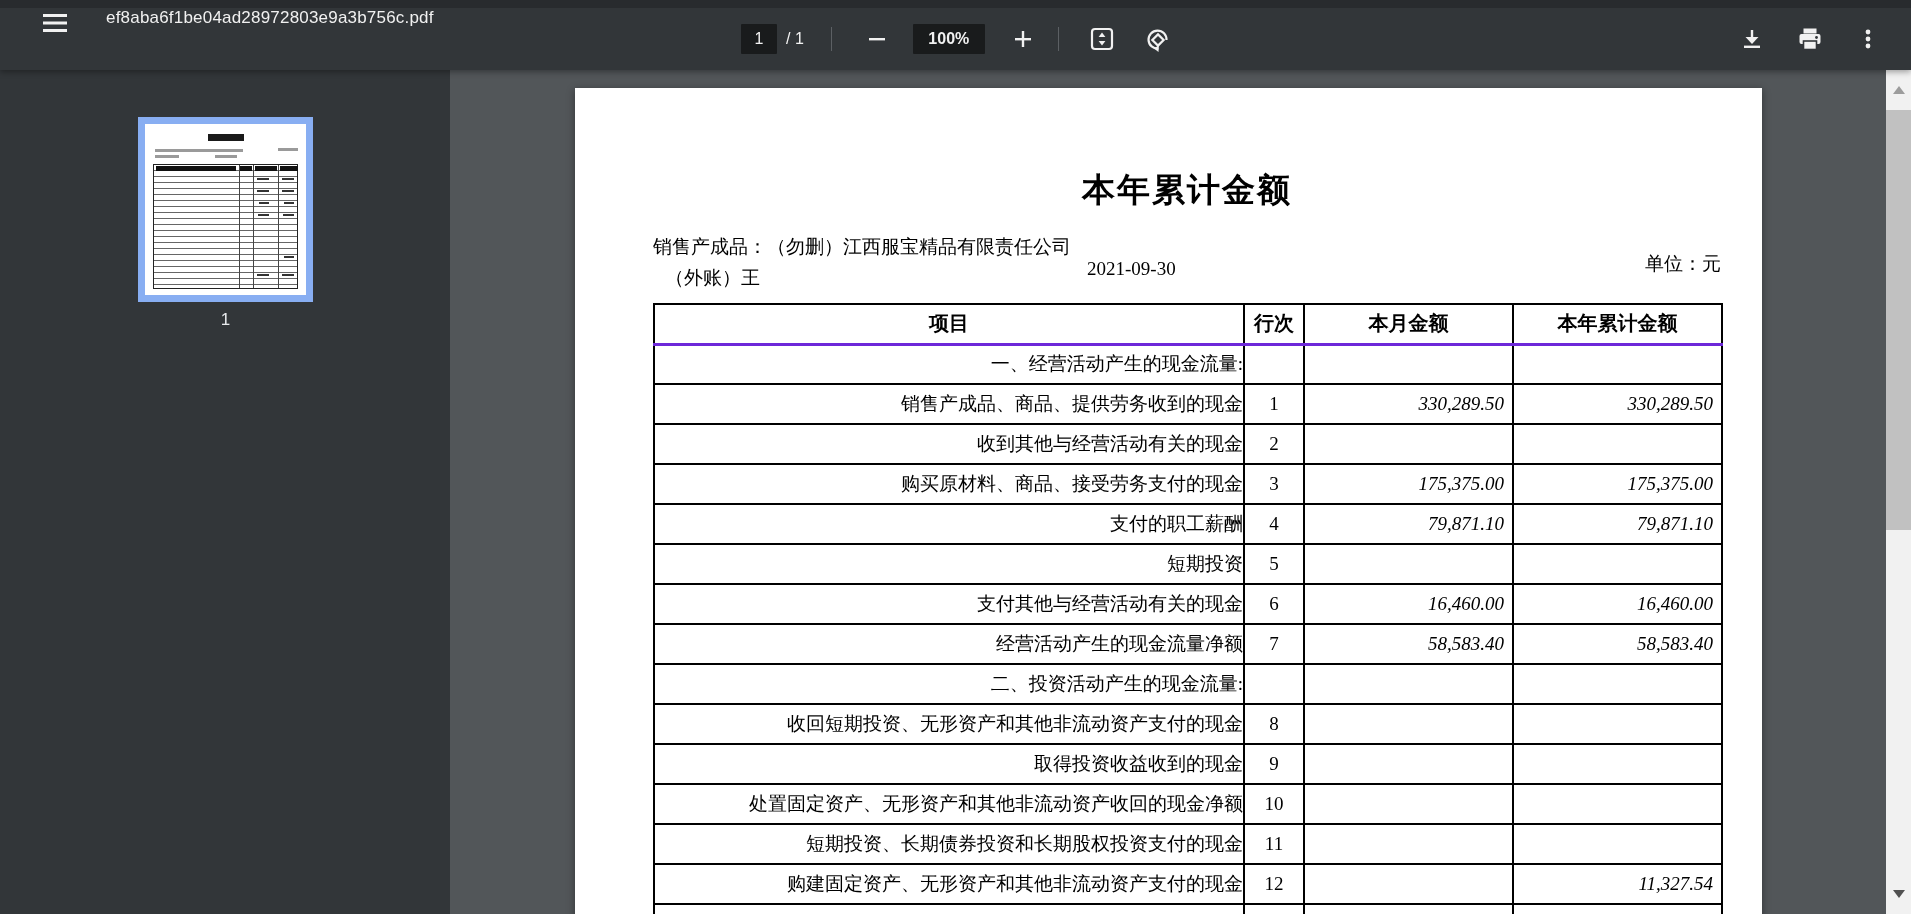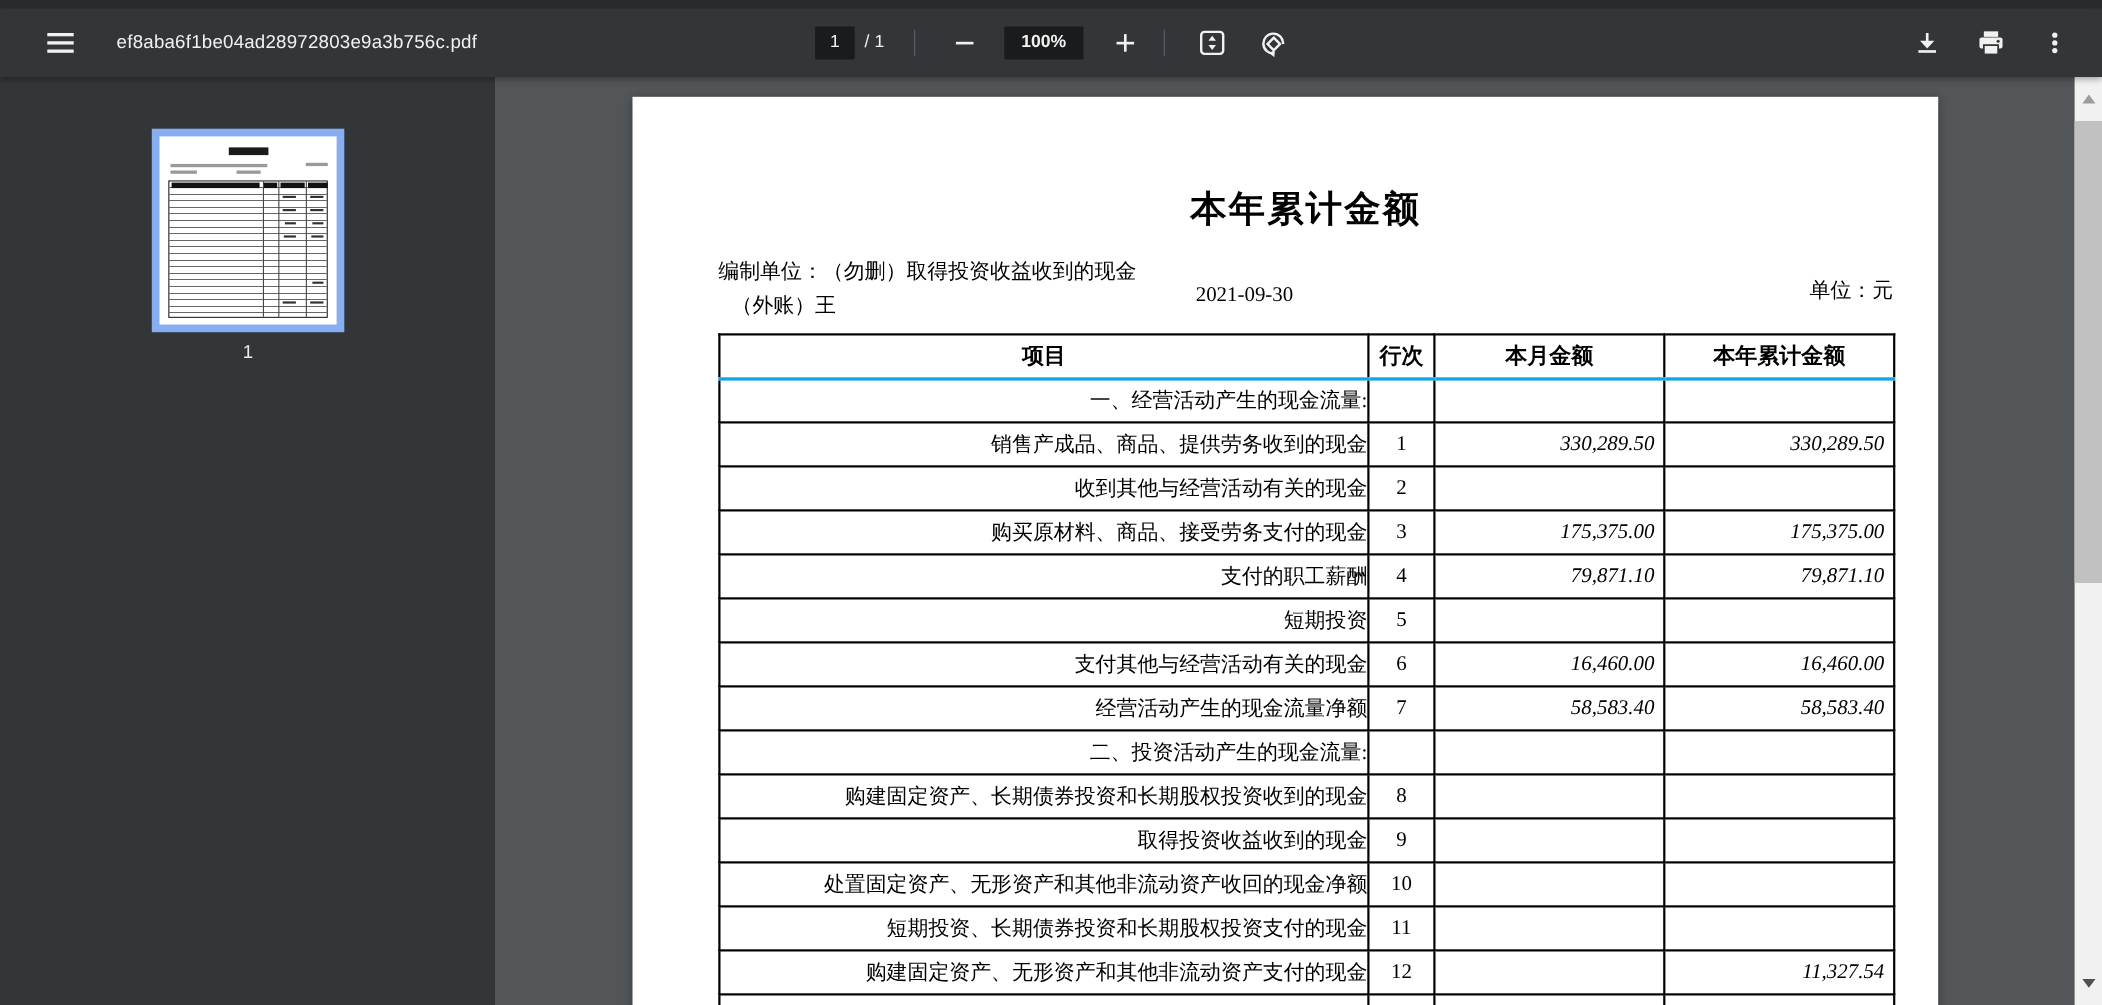--- a/index.html
+++ b/index.html
@@ -3,21 +3,21 @@
 <meta charset="utf-8">
 <style>
   * { margin:0; padding:0; box-sizing:border-box; }
   html,body { width:1911px; height:914px; overflow:hidden; background:#525659;
               font-family:"Liberation Sans","DejaVu Sans",sans-serif; }
 
   
   .top-strip { position:absolute; left:0; top:0; width:1911px; height:8px; background:#282b2e; z-index:60; }
   .toolbar { position:absolute; left:0; top:8px; width:1911px; height:62px; background:#323639;
              box-shadow:0 2px 6px rgba(0,0,0,.35); z-index:50; color:#f1f1f1; }
-  .tb-left { position:absolute; left:40px; top:0; height:62px; display:flex; align-items:center; gap:36px; }
+  .tb-left { position:absolute; left:40px; top:0; height:62px; display:flex; align-items:flex-start; gap:36px; }
   .tb-file { font-size:17px; color:#f1f1f1; letter-spacing:.2px; }
   .tb-center { position:absolute; left:741px; top:0; height:62px; display:flex; align-items:center; }
   .tb-right { position:absolute; right:28px; top:0; height:62px; display:flex; align-items:center; gap:28px; }
   .tb-box { background:#191b1c; color:#f1f1f1; height:30px; display:flex; align-items:center; justify-content:center;
             font-size:16px; border-radius:1px; }
   .page-box { width:36px; margin-right:9px; }
   .zoom-box { width:72px;font-weight:bold; }
   .page-total { font-size:16px; color:#f1f1f1; margin-right:27px; white-space:pre; }
   .tb-divider { width:1px; height:24px; background:#5c6064; }
   .icon-btn { display:flex; align-items:center; justify-content:center; width:30px; height:30px; cursor:pointer; }
@@ -58,21 +58,21 @@
   .doc-form-code { position:absolute; left:78px; top:127px; width:1068px; text-align:right; font-size:19px; }
   .doc-unit { position:absolute; left:78px; top:163px; width:1068px; text-align:right; font-size:19px; }
 
   table.cashflow { position:absolute; left:78px; top:215px; border-collapse:collapse; table-layout:fixed; }
   table.cashflow col.c-item { width:590px; }
   table.cashflow col.c-line { width:60px; }
   table.cashflow col.c-month { width:209px; }
   table.cashflow col.c-ytd { width:209px; }
   table.cashflow th, table.cashflow td { border:2px solid #000; height:40px; padding:0;
       font-size:19px; overflow:hidden; white-space:nowrap; }
-  table.cashflow th { font-size:20px; font-weight:bold; text-align:center; border-bottom:3px solid #0ea5e9; }
+  table.cashflow th { font-size:20px; font-weight:bold; text-align:center; border-bottom:3px solid #6d28d9; }
   table.cashflow td.col-item { text-align:right; padding-left:6px; }
   table.cashflow td.col-line { text-align:center; }
   table.cashflow td.col-month, table.cashflow td.col-ytd { text-align:right; padding-right:8px;font-style:italic; }
 
   
   .scrollbar { position:absolute; left:1886px; top:70px; width:25px; height:844px; background:#f1f1f1; z-index:40; }
   .sb-btn { position:absolute; left:0; width:25px; height:40px; display:flex; align-items:center; justify-content:center; cursor:pointer; }
   .sb-up { top:0; }
   .sb-down { bottom:0; }
   .arrow-up { width:0; height:0; border-left:6px solid transparent; border-right:6px solid transparent;
@@ -188,21 +188,21 @@
         <div class="t-mark" style="top:109px;right:3px;  width:12px;"></div>
       </div>
     </div>
   </div>
   <div class="thumb-label">1</div>
 </div>
 
 <div class="viewer">
   <div class="page">
     <div class="doc-title">本年累计金额</div>
-    <div class="doc-info-left1">编制单位：（勿删）取得投资收益收到的现金</div>
+    <div class="doc-info-left1">销售产成品：（勿删）江西服宝精品有限责任公司</div>
     <div class="doc-info-left2">（外账）王</div>
     <div class="doc-date">2021-09-30</div>
     <div class="doc-unit">单位：元</div>
 
     <table class="cashflow">
       <colgroup>
         <col class="c-item">
           <col class="c-line">
           <col class="c-month">
           <col class="c-ytd">
@@ -264,21 +264,21 @@
             <td class="col-month">58,583.40</td>
             <td class="col-ytd">58,583.40</td>
           </tr>
           <tr>
             <td class="col-item">二、投资活动产生的现金流量:</td>
             <td class="col-line"></td>
             <td class="col-month"></td>
             <td class="col-ytd"></td>
           </tr>
           <tr>
-            <td class="col-item">购建固定资产、长期债券投资和长期股权投资收到的现金</td>
+            <td class="col-item">收回短期投资、无形资产和其他非流动资产支付的现金</td>
             <td class="col-line">8</td>
             <td class="col-month"></td>
             <td class="col-ytd"></td>
           </tr>
           <tr>
             <td class="col-item">取得投资收益收到的现金</td>
             <td class="col-line">9</td>
             <td class="col-month"></td>
             <td class="col-ytd"></td>
           </tr>

